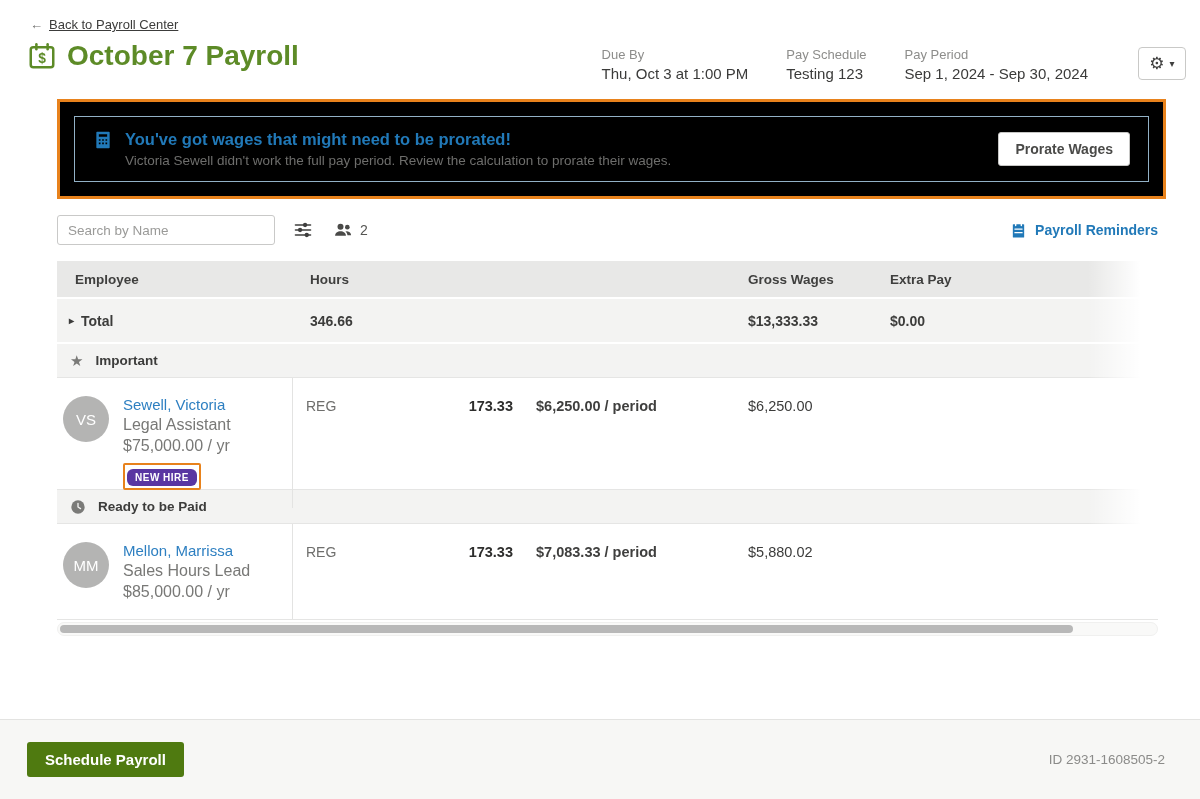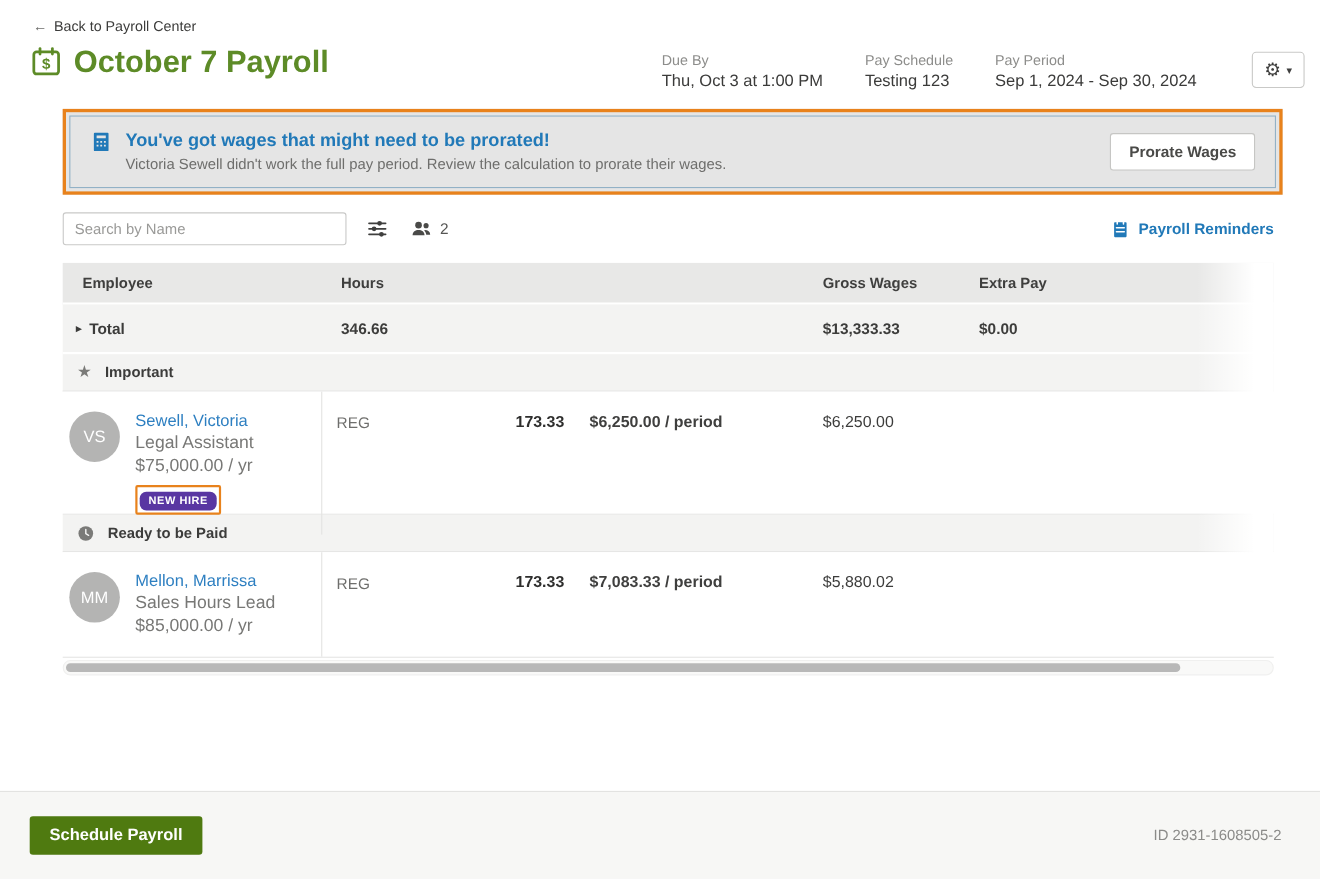--- a/index.html
+++ b/index.html
@@ -3,44 +3,44 @@
 <meta charset="utf-8">
 <style>
   * { box-sizing: border-box; margin: 0; padding: 0; }
   html, body { width: 1200px; height: 799px; background: #fff; font-family: "Liberation Sans", sans-serif; color: #3c3c3b; }
   .page { width: 1200px; height: 719px; position: relative; overflow: hidden; }
 
   
   .topbar { padding: 15px 0 0 30px; }
   .back-link { display: inline-flex; align-items: center; gap: 6px; font-size: 13px; color: #3c3c3b; cursor: pointer; }
   .back-arrow { color: #6e6e6c; text-decoration: none; font-size: 13px; }
-  .back-text { }
+  .back-text { text-decoration: underline; }
 
   
   .header-row { display: flex; justify-content: space-between; align-items: flex-start; padding: 8px 14px 0 27px; }
   .title-wrap { display: flex; align-items: center; gap: 10px; }
   h1.page-title { font-size: 28px; font-weight: 700; color: #5d8b27; line-height: 1.1; }
   .meta-wrap { display: flex; align-items: flex-start; gap: 38px; padding-top: 6px; }
   .meta-item .meta-label { font-size: 13px; color: #8d8d8b; margin-bottom: 3px; }
   .meta-item .meta-value { font-size: 15px; color: #3b3b3a; }
   .gear-btn { margin-left: 12px; width: 48px; height: 33px; background: #fff; border: 1px solid #c9c9c7; border-radius: 4px; display: flex; align-items: center; justify-content: center; gap: 5px; cursor: pointer; }
   .gear-glyph { font-size: 17px; color: #3f3f3e; line-height: 1; }
   .caret { font-size: 10px; color: #3f3f3e; }
 
   
-  .alert-outer { margin: 17px 34px 0 57px; border: 3px solid #e8821c; padding: 3px; background: #e5e5e5; }
+  .alert-outer { margin: 17px 34px 0 57px; border: 3px solid #e8821c; padding: 14px; background: #000000; }
   .alert-inner { border: 1px solid #92b1c6; display: flex; align-items: center; justify-content: space-between; padding: 13px 18px; }
   .alert-left { display: flex; align-items: flex-start; gap: 12px; }
   .alert-text .alert-title { font-size: 16.5px; font-weight: 700; color: #2179b8; margin-bottom: 4px; }
   .alert-text .alert-msg { font-size: 13.5px; color: #6e6e6c; }
   .btn-secondary { background: #fff; border: 1px solid #c6c6c4; border-radius: 3px; padding: 8px 16px; font-size: 14px; font-weight: 600; color: #4a4a48; font-family: inherit; cursor: pointer; }
 
   
   .toolbar { margin: 16px 42px 0 57px; display: flex; align-items: center; }
-  .search-input { width: 258px; height: 30px; border: 1px solid #c9c9c8; border-radius: 3px; padding: 8px 10px; font-size: 13.5px; font-family: inherit; color: #3c3c3b; }
+  .search-input { width: 218px; height: 30px; border: 1px solid #c9c9c8; border-radius: 3px; padding: 8px 10px; font-size: 13.5px; font-family: inherit; color: #3c3c3b; }
   .search-input::placeholder { color: #9a9a98; }
   .icon-btn { margin-left: 18px; display: flex; align-items: center; cursor: pointer; }
   .people-wrap { margin-left: 20px; display: flex; align-items: center; gap: 7px; }
   .people-count { font-size: 14px; color: #55_5; color: #555553; }
   .toolbar-spacer { flex: 1; }
   .reminders-link { display: flex; align-items: center; gap: 8px; color: #2179b8; font-size: 14px; font-weight: 700; cursor: pointer; }
 
   
   .table-wrap { margin: 16px 42px 0 57px; position: relative; }
   .grid { display: grid; grid-template-columns: 235px 438px 142px 1fr; align-items: center; }

